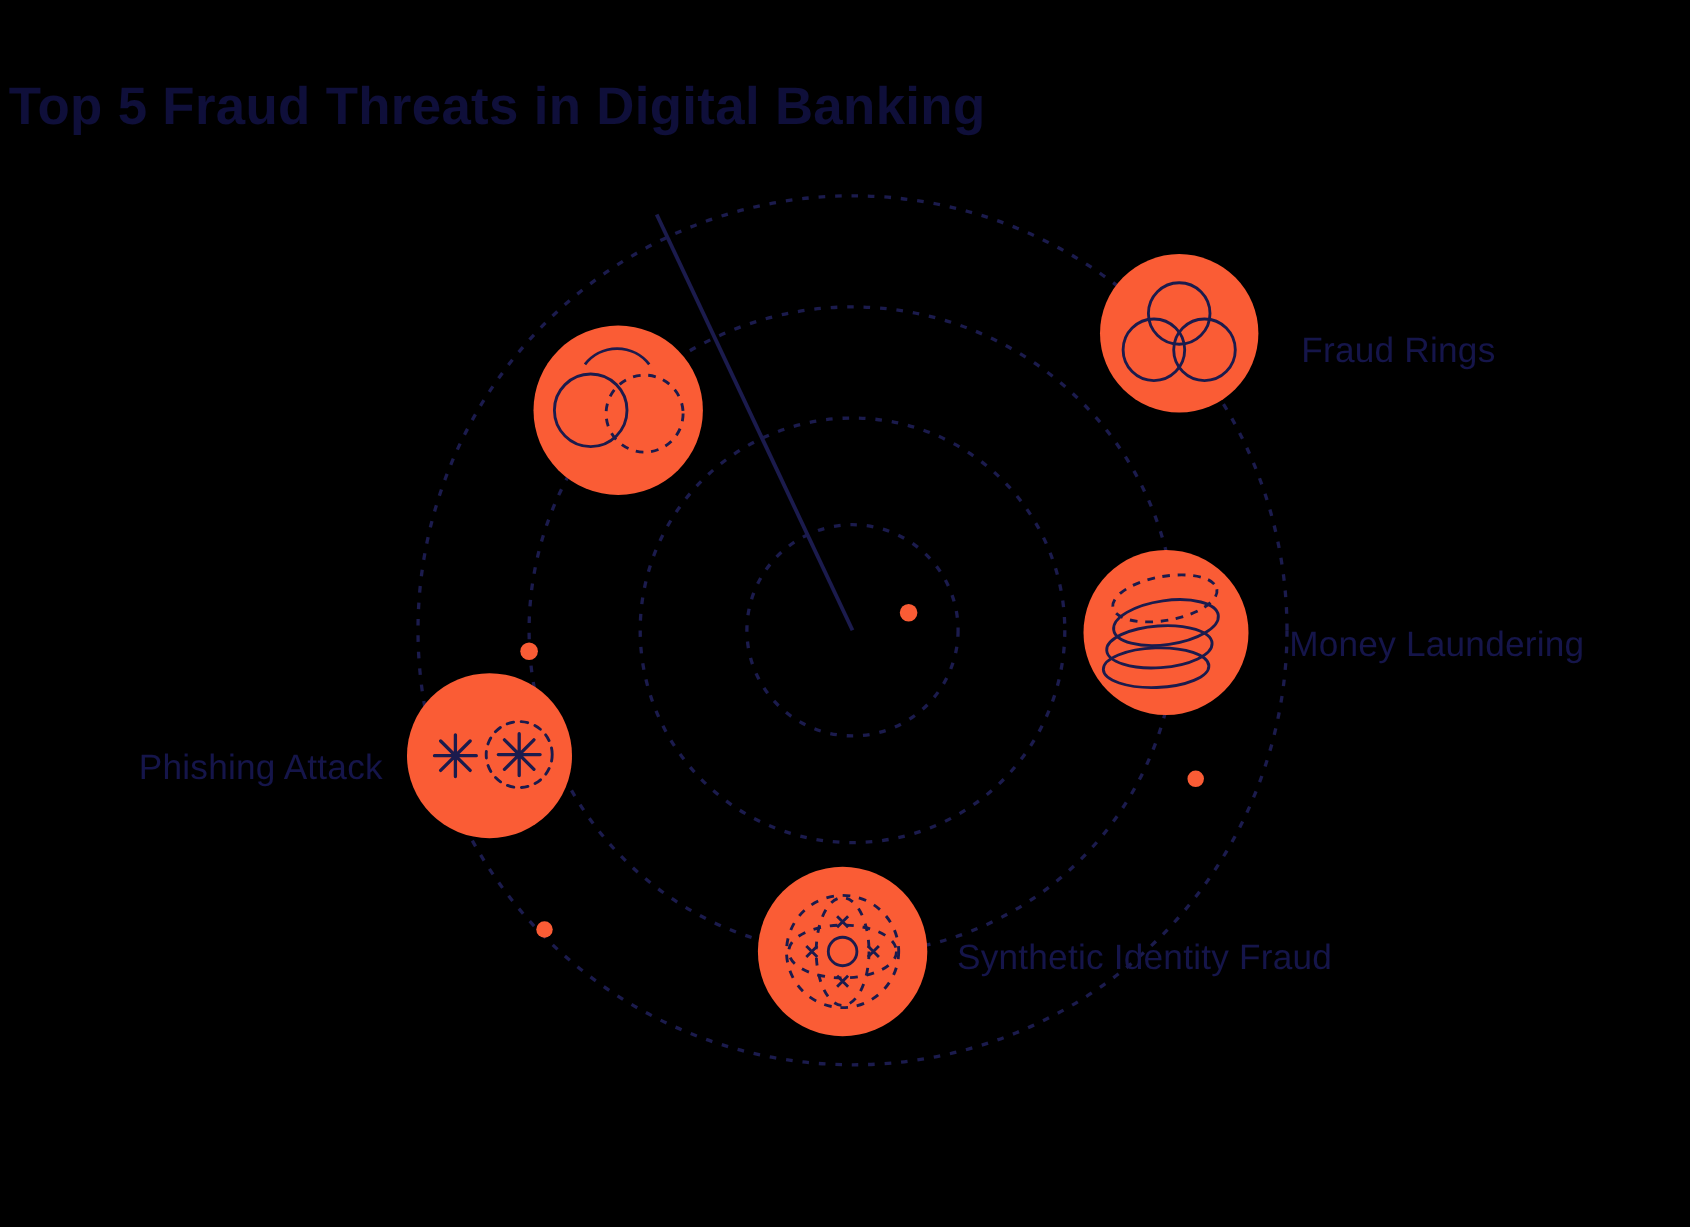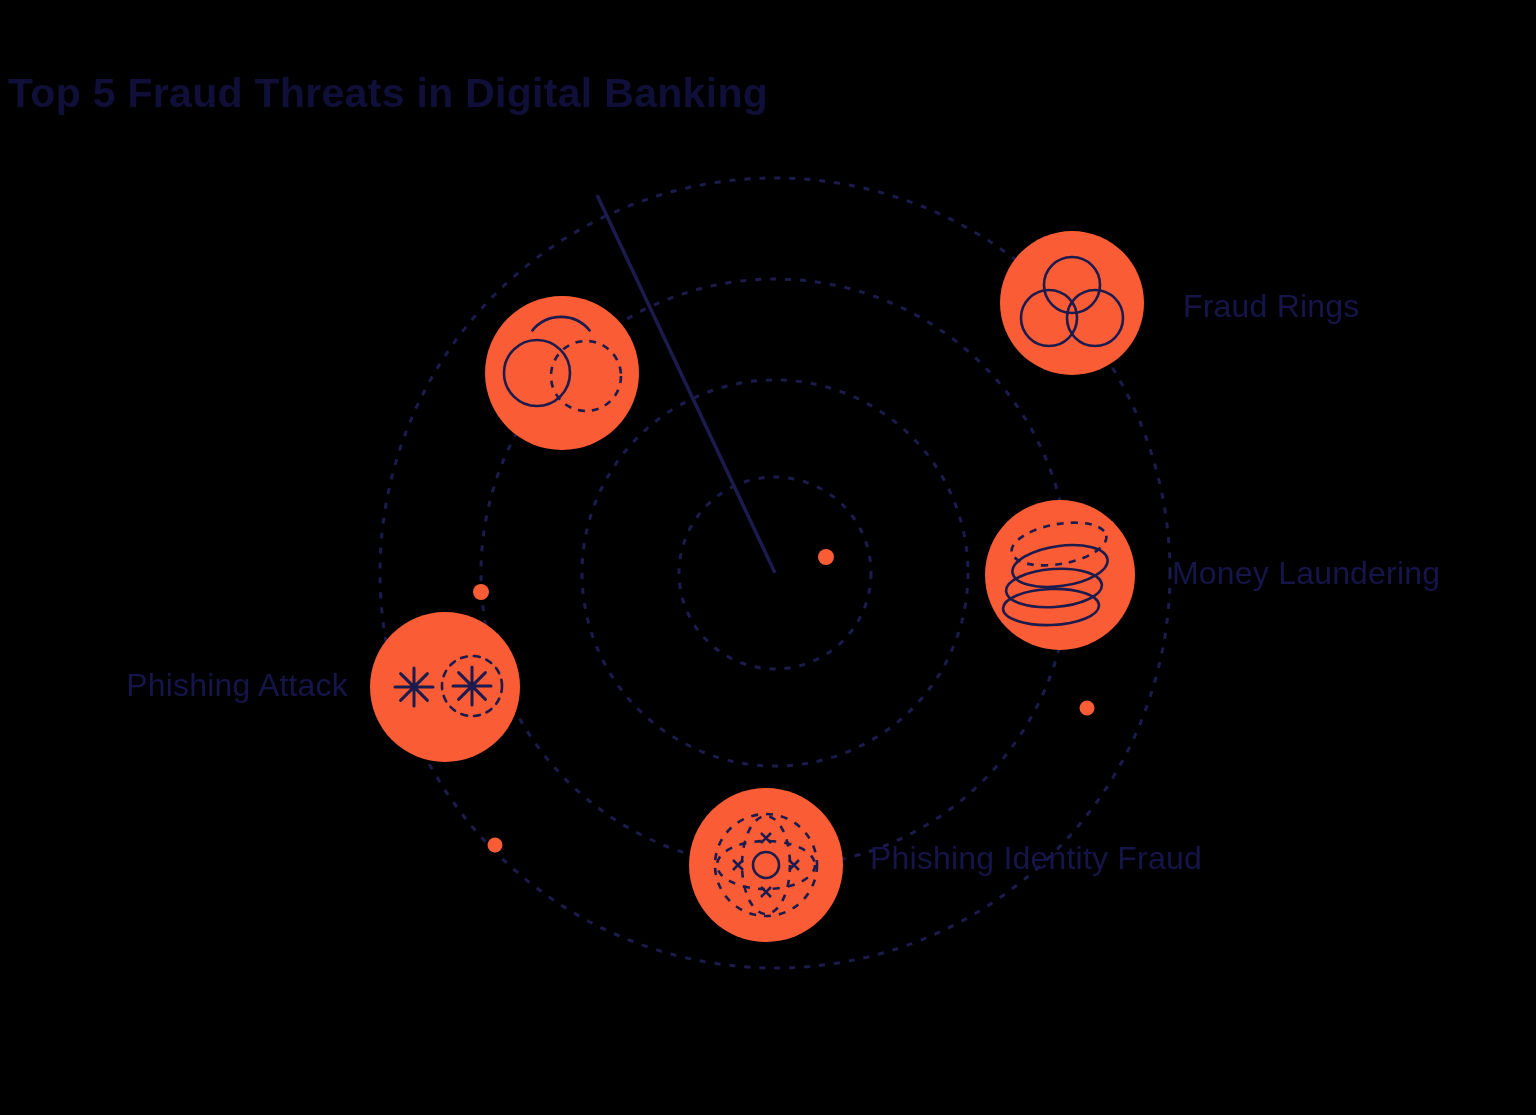--- a/index.html
+++ b/index.html
@@ -5,27 +5,27 @@
   html,body{margin:0;padding:0;background:#000;}
   .canvas{
     position:relative;
     width:1536px;height:1115px;
     background:#000;
     overflow:hidden;
     font-family:"Liberation Sans", sans-serif;
   }
   .title{
     position:absolute;left:8px;top:70px;
-    font-size:41px;font-weight:700;letter-spacing:.3px;
+    font-size:48px;font-weight:700;letter-spacing:.3px;
     color:#0f0f3a;margin:0;
   }
   .threat-label{
     position:absolute;
     font-size:32px;font-weight:500;letter-spacing:.2px;
-    color:#15154a;white-space:nowrap;
+    color:#15154a;white-space:nowrap;margin-top:12px;
   }
   .lbl-atf{right:1076px;top:352px;text-align:right;}
   .lbl-rings{left:1183px;top:288px;}
   .lbl-ml{left:1172px;top:555px;}
   .lbl-phish{right:1188px;top:667px;text-align:left;}
   .lbl-sif{left:870px;top:840px;}
   svg{position:absolute;left:0;top:0;}
 </style>
 </head>
 <body>
@@ -100,15 +100,15 @@
         <path d="M761 887 L771 897 M771 887 L761 897"></path>
         <path d="M733 860 L743 870 M743 860 L733 870"></path>
         <path d="M789 860 L799 870 M799 860 L789 870"></path>
       </g>
     </g>
   </svg>
 
   <div class="threat-label lbl-rings">Fraud Rings</div>
   <div class="threat-label lbl-ml">Money Laundering</div>
   <div class="threat-label lbl-phish">Phishing Attack</div>
-  <div class="threat-label lbl-sif">Phishing Identity Fraud</div>
+  <div class="threat-label lbl-sif">Synthetic Identity Fraud</div>
 
 </div>
 
 </body></html>

